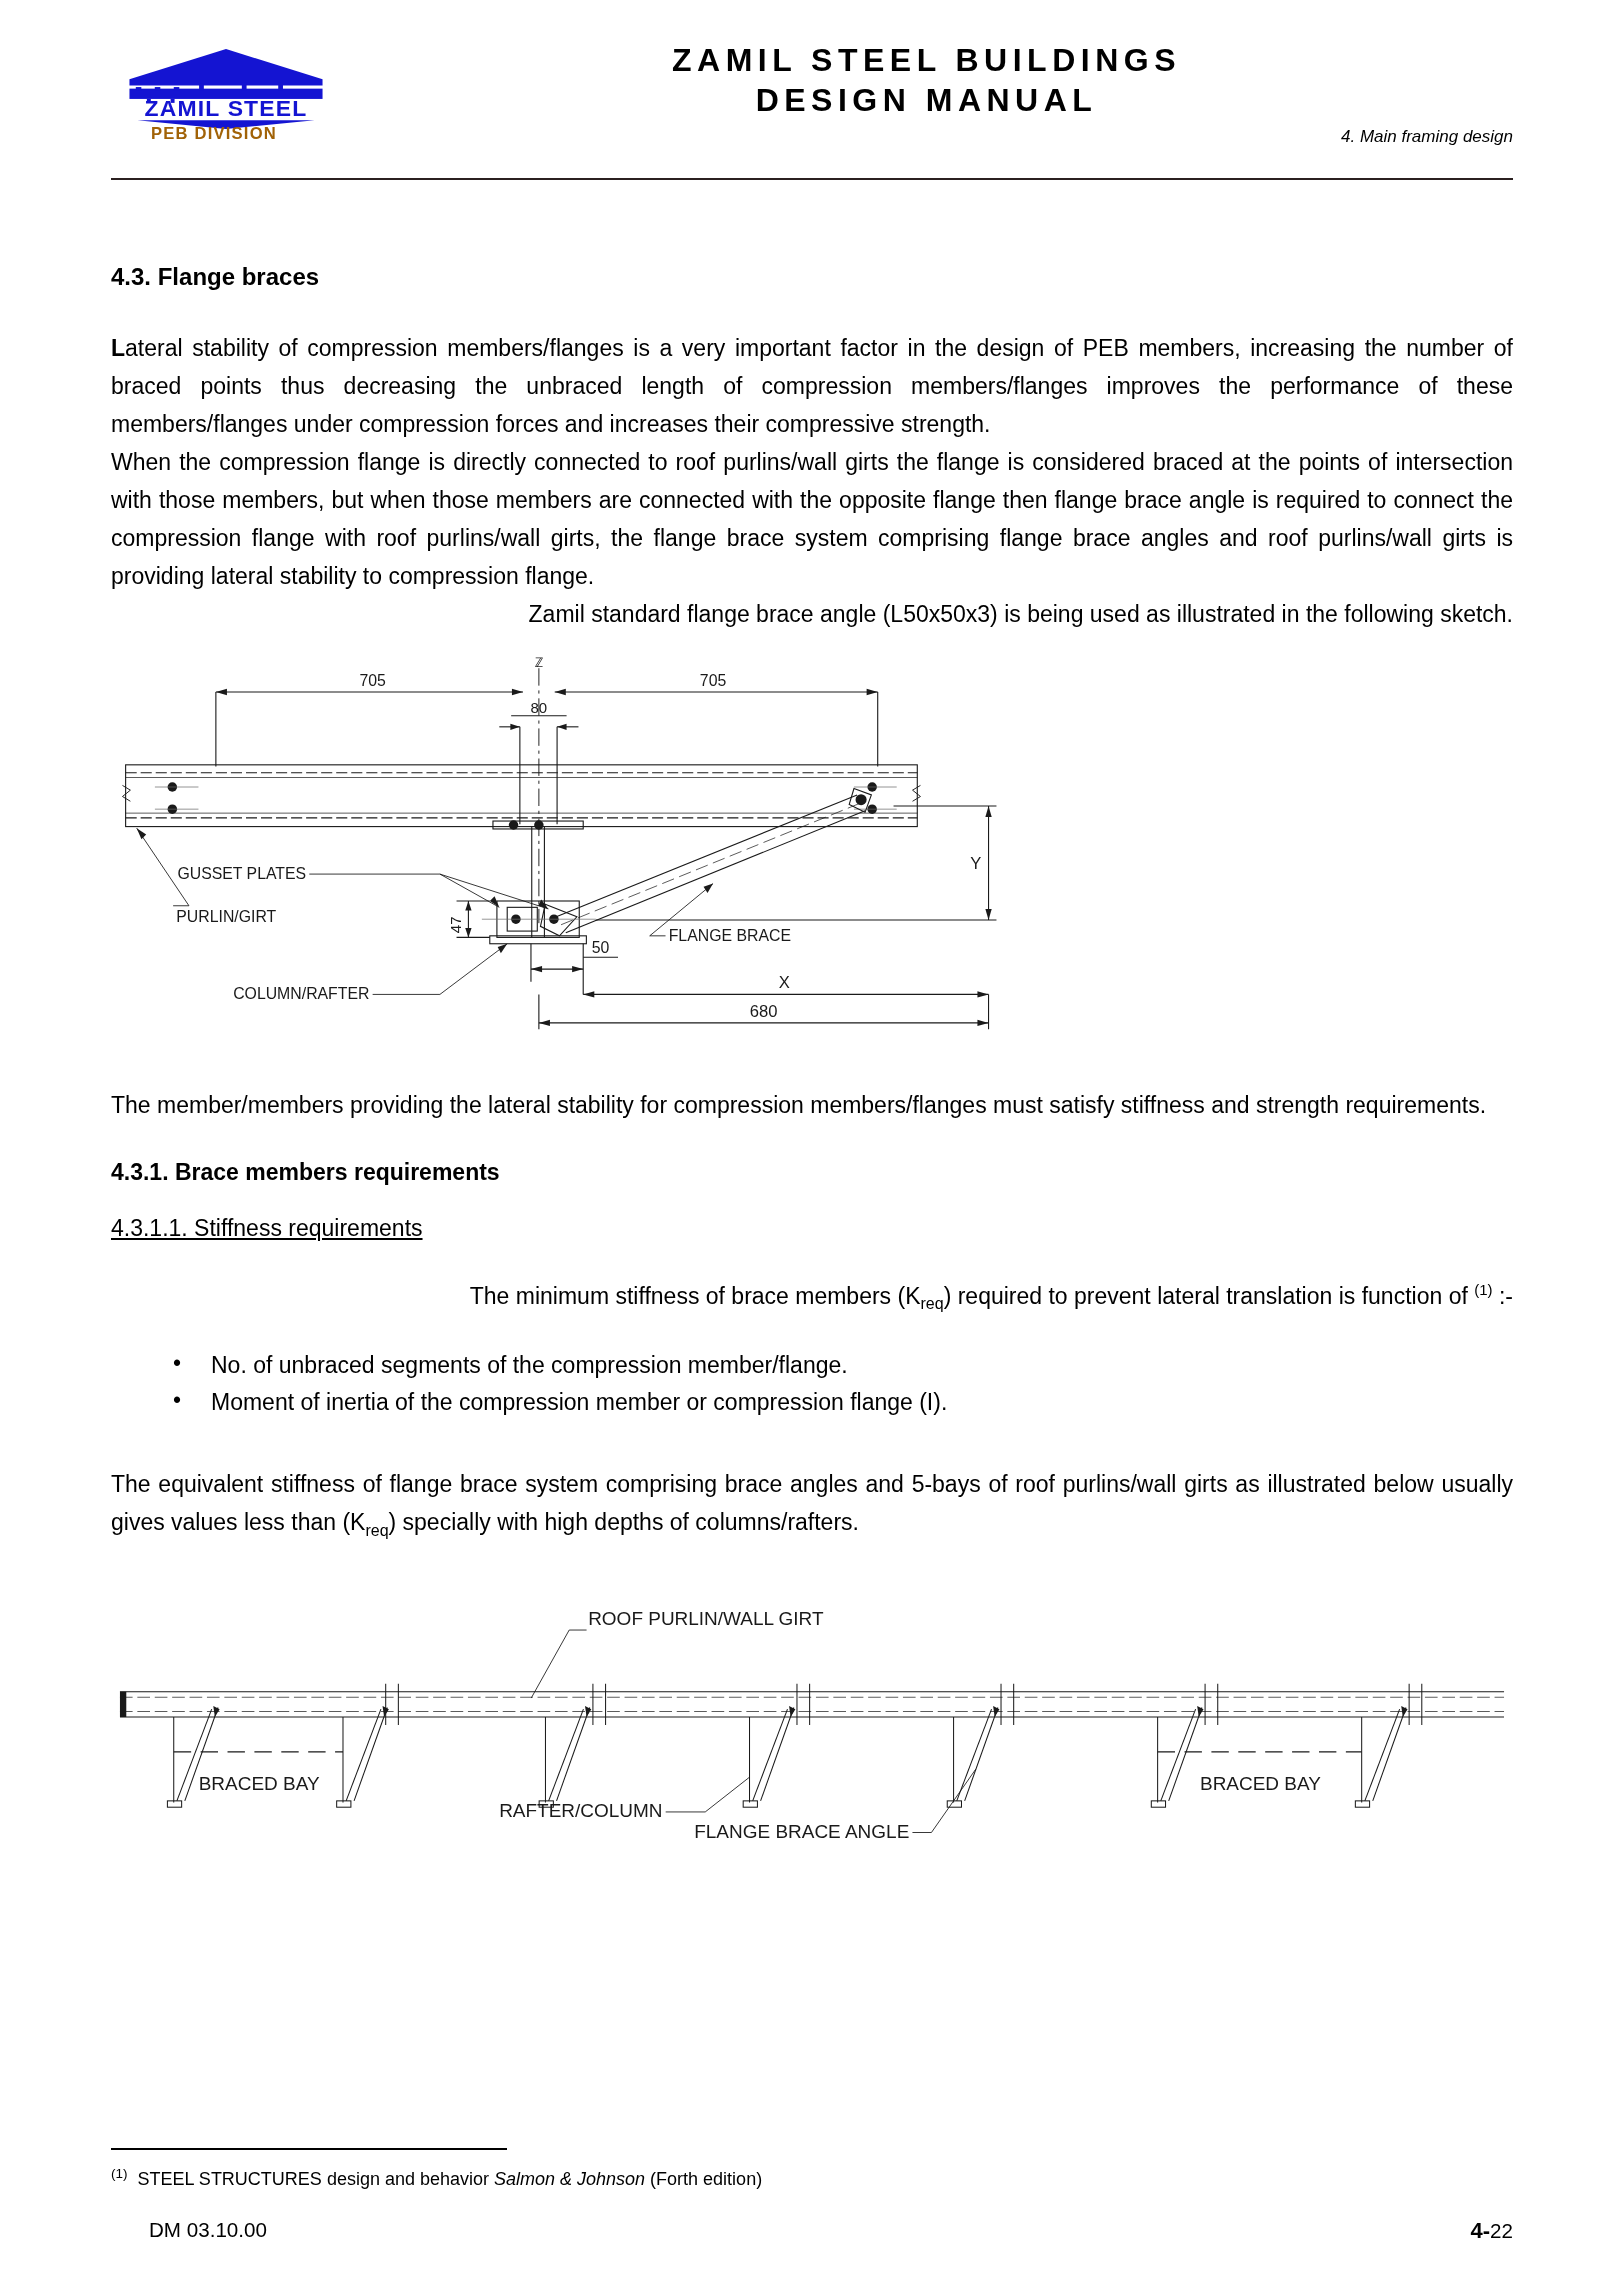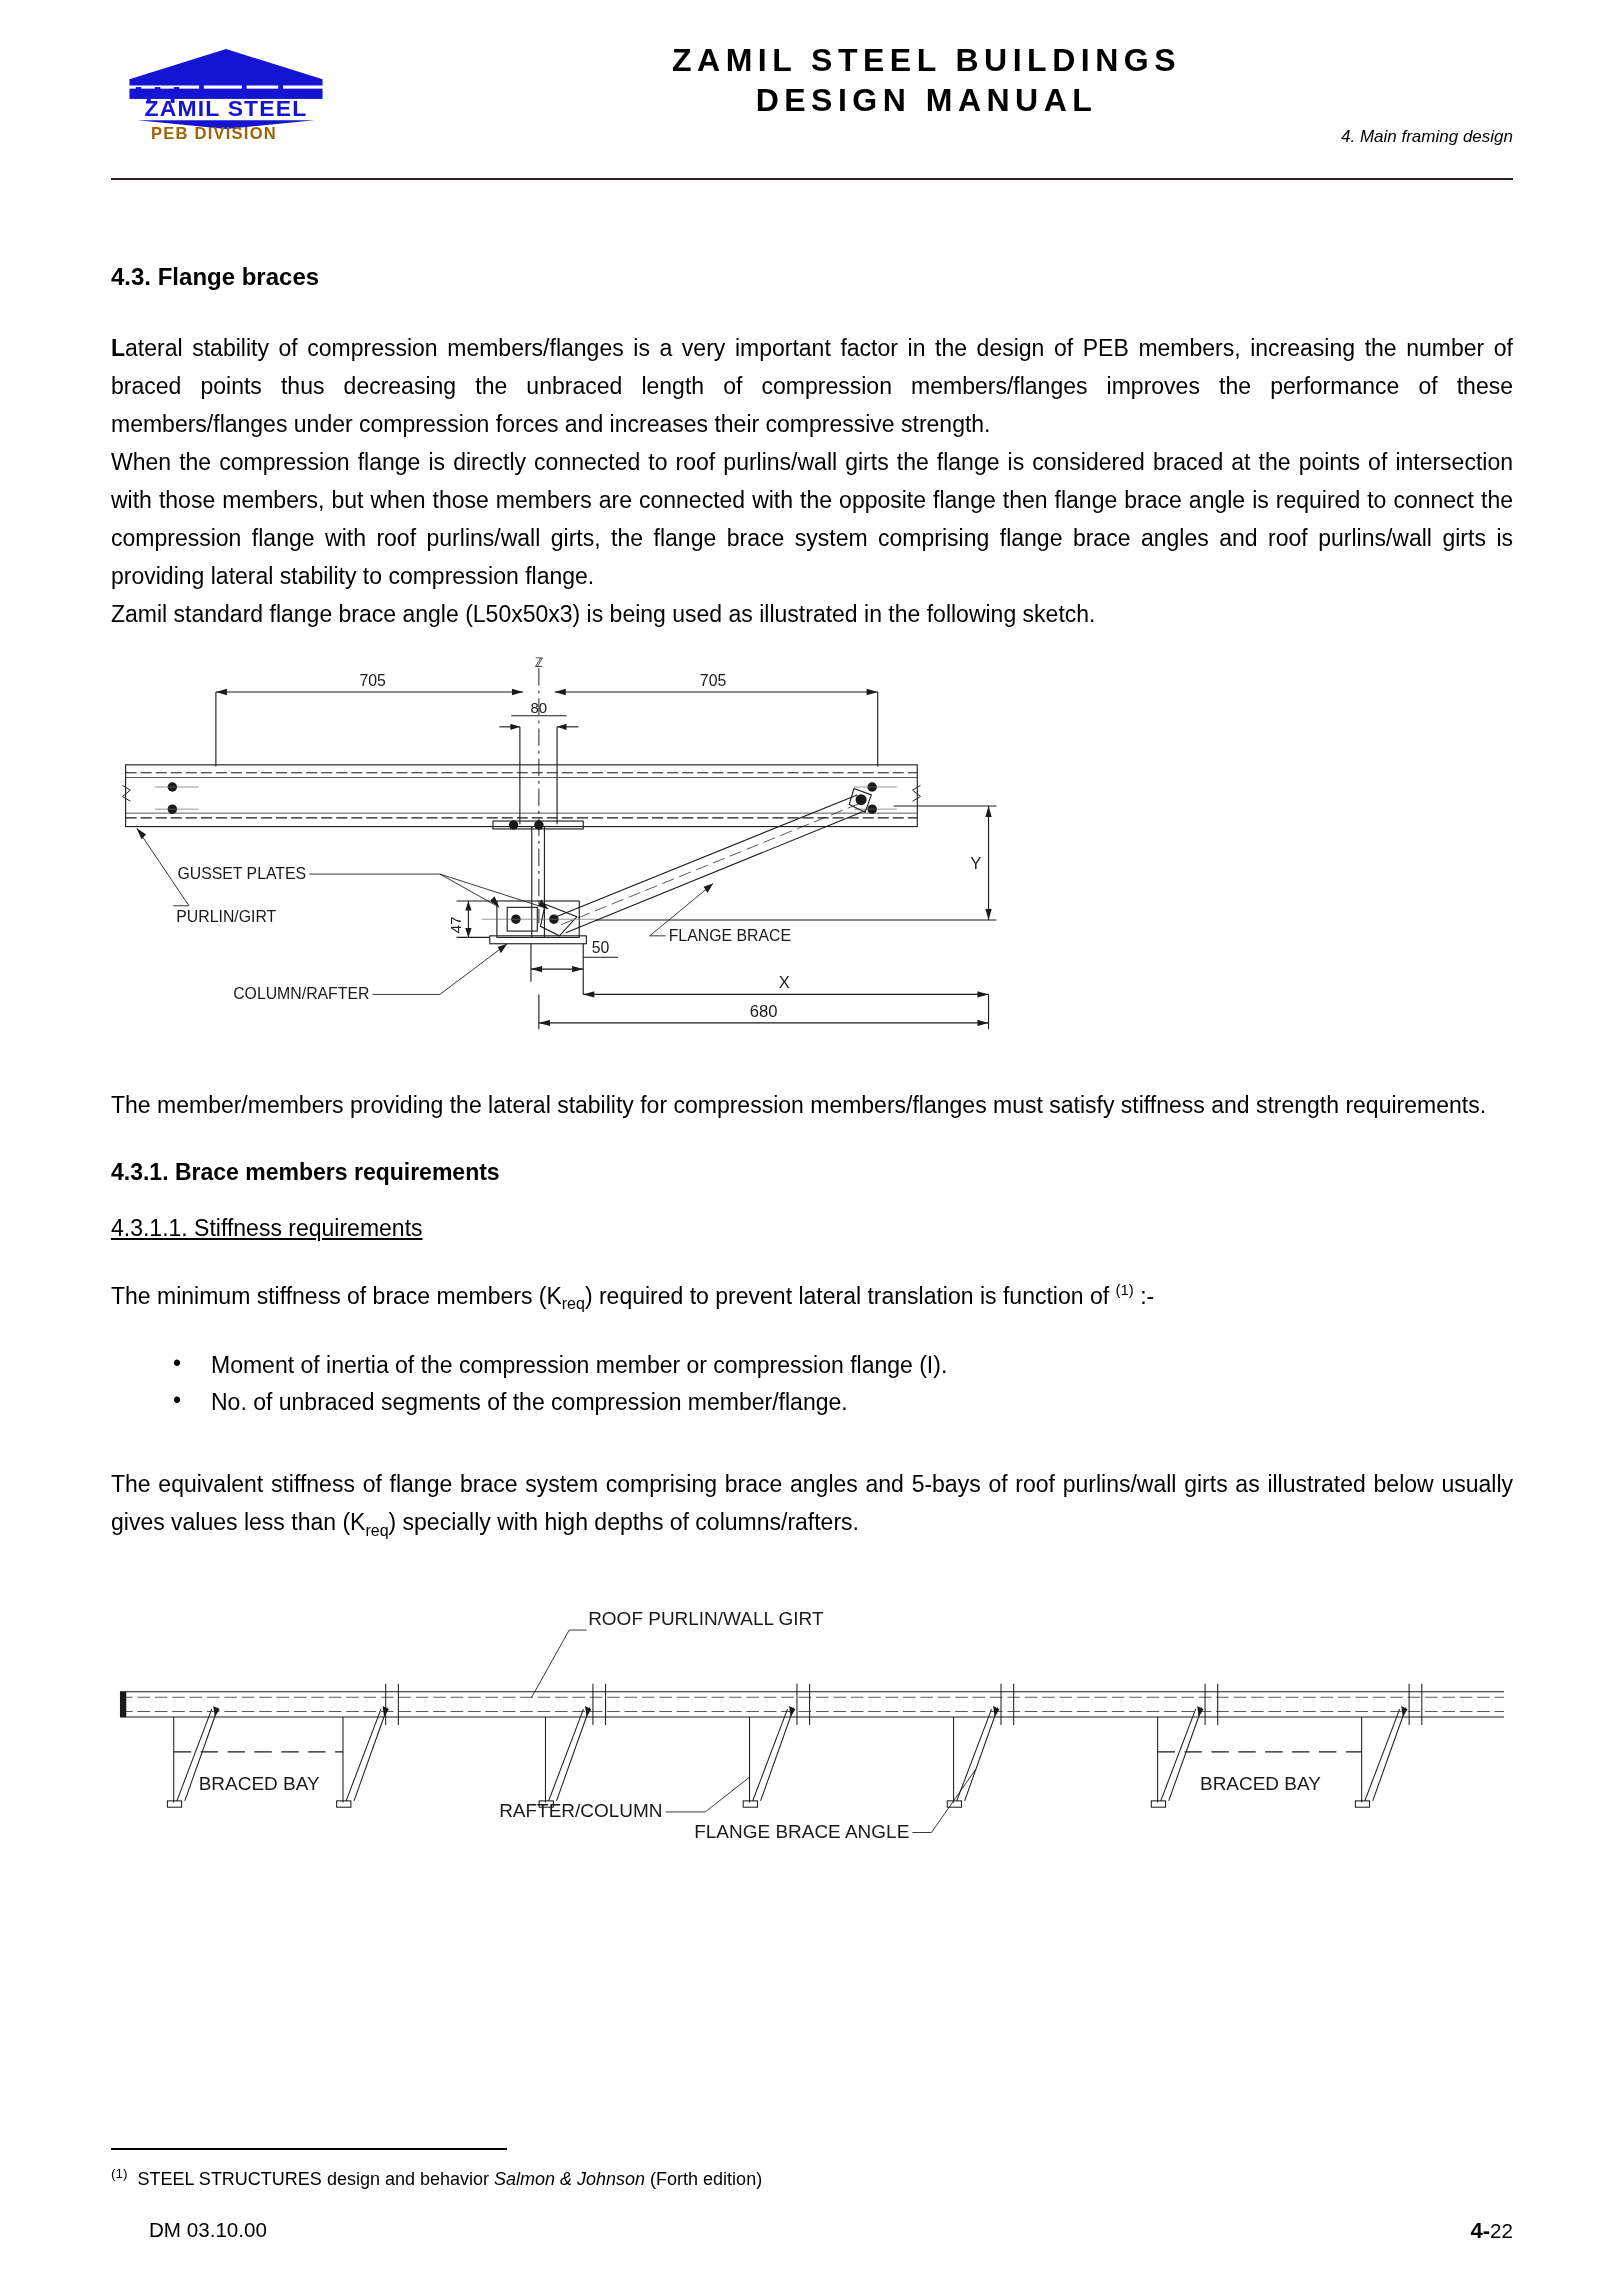--- a/index.html
+++ b/index.html
@@ -86,21 +86,21 @@
     font-size:24px;
     font-weight:bold;
     line-height:32px;
   }
   .para{
     font-size:23px;
     line-height:38px;
     text-align:justify;
     margin:0;
   }
-  .para.nojust{text-align:left;}
+  .para.nojust{text-align:right;}
   .b{font-weight:bold;}
   .sup{
     font-size:15px;
     vertical-align:super;
   }
   .sub{
     font-size:16px;
     vertical-align:sub;
   }
   h3.sub-sec{
@@ -415,22 +415,22 @@
 
     <h4 class="sub-sub">4.3.1.1. Stiffness requirements</h4>
 
     <div class="sp34"></div>
 
     <p class="para nojust"><span>The minimum stiffness of brace members (K</span><span class="sub">req</span><span>) required to prevent lateral translation is function of </span><span class="sup">(1)</span><span> :-</span></p>
 
     <div class="sp30"></div>
 
     <ul class="bullets">
+      <li>No. of unbraced segments of the compression member/flange.</li>
       <li>Moment of inertia of the compression member or compression flange (I).</li>
-      <li>No. of unbraced segments of the compression member/flange.</li>
     </ul>
 
     <div class="sp56"></div>
 
     <p class="para"><span>The equivalent stiffness of flange brace system comprising brace angles and 5-bays of roof purlins/wall girts as illustrated below usually gives values less than (K</span><span class="sub">req</span><span>) specially with high depths of columns/rafters.</span></p>
 
     <div class="sp40"></div>
 
     
     <div class="fig2">

